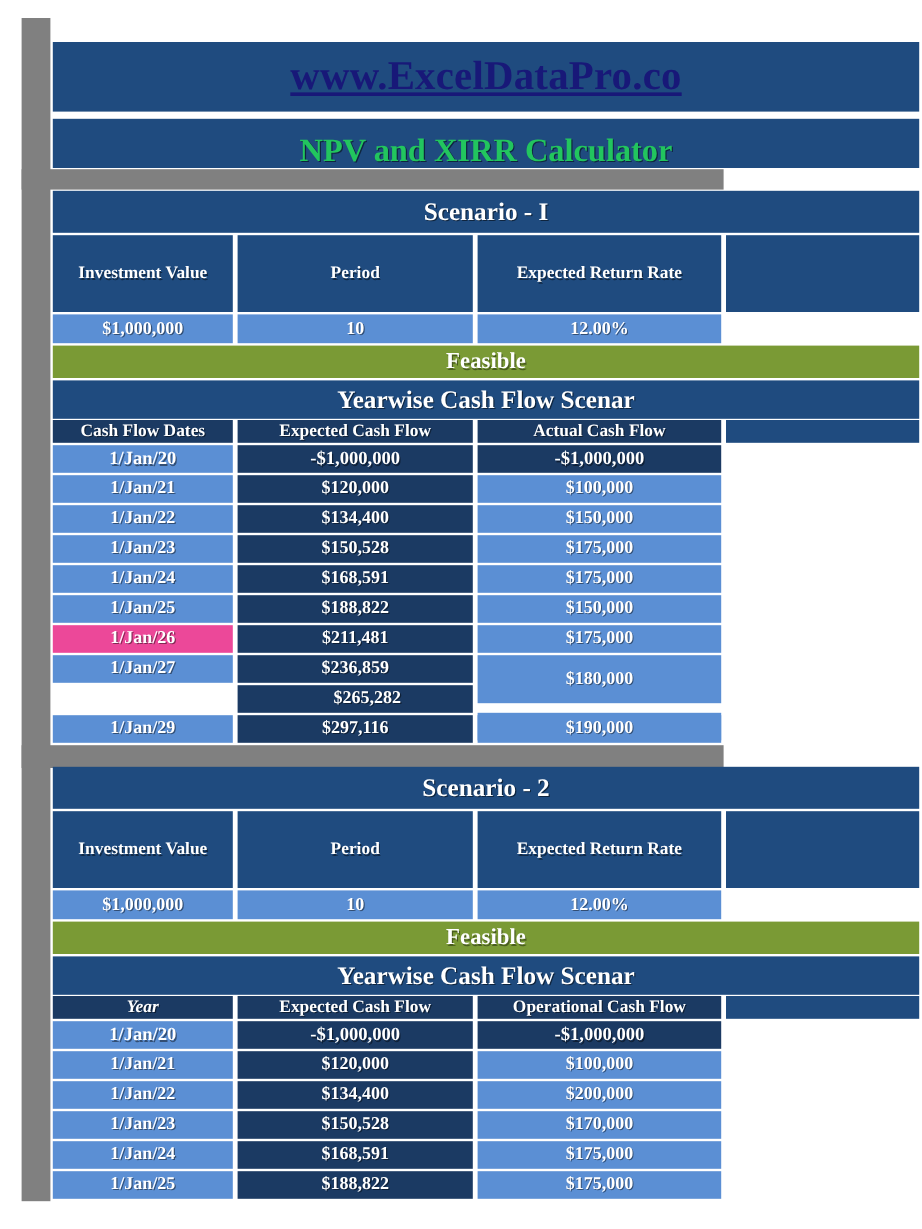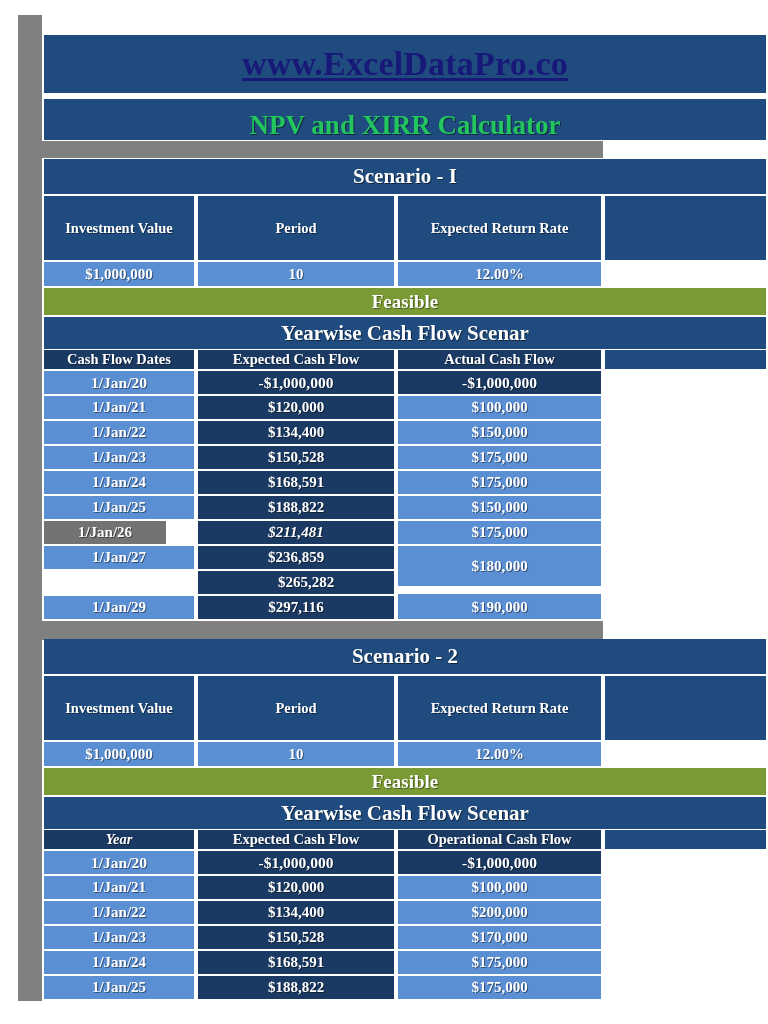--- a/index.html
+++ b/index.html
@@ -148,22 +148,22 @@
     <div class="cell datacell" style="left: 398px; top: 421px; width: 203px; height: 23px; background: rgb(91, 143, 212); justify-content: center;">$150,000</div>
     <div class="cell datacell" style="left: 44px; top: 446px; width: 150px; height: 23px; background: rgb(91, 143, 212); justify-content: center;">1/Jan/23</div>
     <div class="cell datacell" style="left: 198px; top: 446px; width: 196px; height: 23px; background: rgb(27, 58, 99); justify-content: center;">$150,528</div>
     <div class="cell datacell" style="left: 398px; top: 446px; width: 203px; height: 23px; background: rgb(91, 143, 212); justify-content: center;">$175,000</div>
     <div class="cell datacell" style="left: 44px; top: 471px; width: 150px; height: 23px; background: rgb(91, 143, 212); justify-content: center;">1/Jan/24</div>
     <div class="cell datacell" style="left: 198px; top: 471px; width: 196px; height: 23px; background: rgb(27, 58, 99); justify-content: center;">$168,591</div>
     <div class="cell datacell" style="left: 398px; top: 471px; width: 203px; height: 23px; background: rgb(91, 143, 212); justify-content: center;">$175,000</div>
     <div class="cell datacell" style="left: 44px; top: 496px; width: 150px; height: 23px; background: rgb(91, 143, 212); justify-content: center;">1/Jan/25</div>
     <div class="cell datacell" style="left: 198px; top: 496px; width: 196px; height: 23px; background: rgb(27, 58, 99); justify-content: center;">$188,822</div>
     <div class="cell datacell" style="left: 398px; top: 496px; width: 203px; height: 23px; background: rgb(91, 143, 212); justify-content: center;">$150,000</div>
-    <div class="cell datacell" style="left: 44px; top: 521px; width: 122px; height: 23px; background: #737373; justify-content: center;">1/Jan/26</div>
-    <div class="cell datacell" style="left: 198px; top: 521px; width: 196px; height: 23px; background: rgb(27, 58, 99); justify-content: center; font-style: italic;">$211,481</div>
+    <div class="cell datacell" style="left: 44px; top: 521px; width: 150px; height: 23px; background: #ec4899; justify-content: center;">1/Jan/26</div>
+    <div class="cell datacell" style="left: 198px; top: 521px; width: 196px; height: 23px; background: rgb(27, 58, 99); justify-content: center;">$211,481</div>
     <div class="cell datacell" style="left: 398px; top: 521px; width: 203px; height: 23px; background: rgb(91, 143, 212); justify-content: center;">$175,000</div>
     <div class="cell datacell" style="left: 44px; top: 546px; width: 150px; height: 23px; background: rgb(91, 143, 212); justify-content: center;">1/Jan/27</div>
     <div class="cell datacell" style="left: 198px; top: 546px; width: 196px; height: 23px; background: rgb(27, 58, 99); justify-content: center;">$236,859</div>
     <div class="cell datacell" style="left: 398px; top: 546px; width: 203px; height: 40px; background: rgb(91, 143, 212); justify-content: center;">$180,000</div>
     <div class="cell datacell" style="left: 198px; top: 571px; width: 196px; height: 23px; background: rgb(27, 58, 99); justify-content: center; padding-left: 20px;">$265,282</div>
     <div class="cell datacell" style="left: 398px; top: 594px; width: 203px; height: 23px; background: rgb(91, 143, 212); justify-content: center;">$185,000</div>
     <div class="cell datacell" style="left: 44px; top: 596px; width: 150px; height: 23px; background: rgb(91, 143, 212); justify-content: center;">1/Jan/29</div>
     <div class="cell datacell" style="left: 198px; top: 596px; width: 196px; height: 23px; background: rgb(27, 58, 99); justify-content: center;">$297,116</div>
     <div class="cell datacell" style="left: 398px; top: 596px; width: 203px; height: 23px; background: rgb(91, 143, 212); justify-content: center;">$190,000</div>
     <div class="grey-gap" style="left: 18px; top: 621px; width: 585px; height: 19px;"></div>

